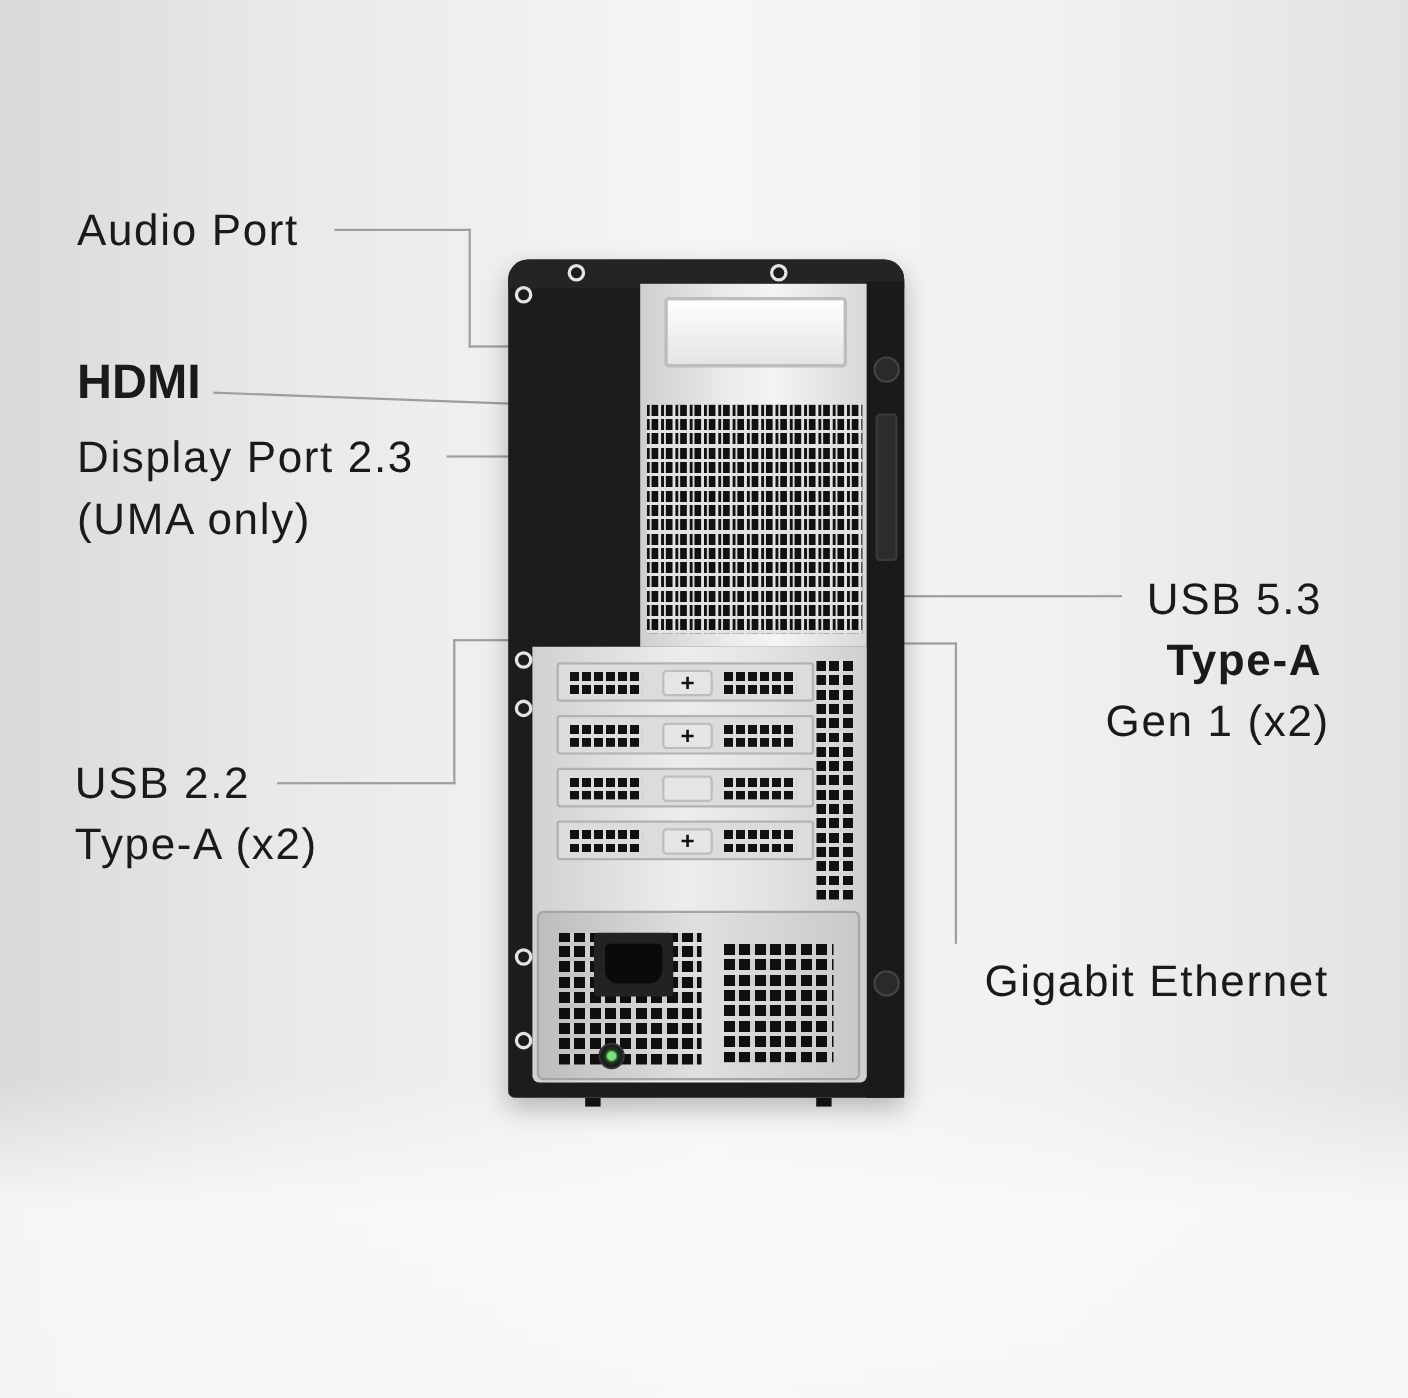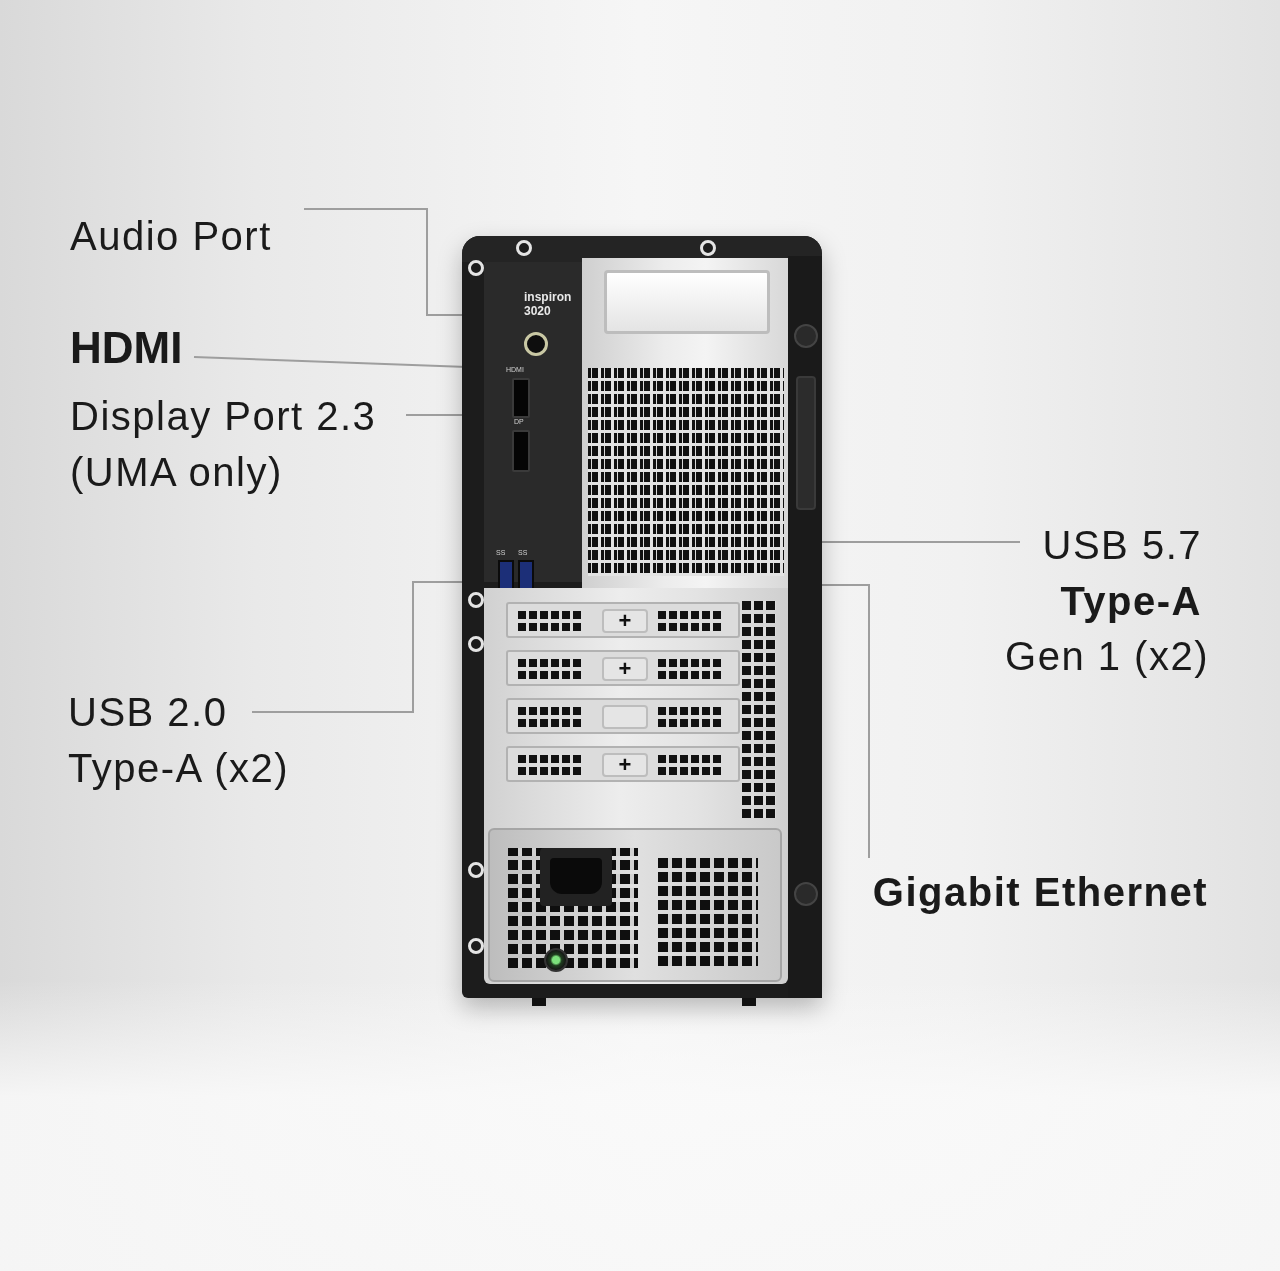--- a/index.html
+++ b/index.html
@@ -120,31 +120,31 @@
   }
   .iec-inner { position:absolute; left:10px; top:10px; width:52px; height:36px; background:#0a0a0a; border-radius:4px 4px 12px 12px; }
   .led { position:absolute; left:54px; top:118px; width:20px; height:20px; border-radius:50%; background:radial-gradient(circle,#7be07b 0 25%,#1f3d1f 40%,#151515 70%); border:2px solid #333; }
   .foot { position:absolute; bottom:-8px; width:14px; height:8px; background:#111; }
 </style>
 </head>
 <body>
 
 <div class="bottom-fade"></div>
 
-<div class="label" style="left:70px; top:182px;margin-top:26px;">Audio Port</div>
+<div class="label" style="left:70px; top:182px;">Audio Port</div>
 <div class="label bold" style="left:70px; top:320px;">HDMI</div>
 <div class="label" style="left:70px; top:388px;">Display Port 2.3</div>
 <div class="label" style="left:70px; top:444px;">(UMA only)</div>
-<div class="label" style="left:68px; top:684px;">USB 2.0</div>
+<div class="label" style="left:68px; top:684px;">USB 2.2</div>
 <div class="label" style="left:68px; top:740px;">Type-A (x2)</div>
 
-<div class="label right" style="right:78px; top:517px;">USB 5.7</div>
+<div class="label right" style="right:78px; top:517px;">USB 5.3</div>
 <div class="label right" style="right:78px; top:573px;font-weight:bold;">Type-A</div>
 <div class="label right" style="right:71px; top:628px;">Gen 1 (x2)</div>
-<div class="label right" style="right:72px; top:864px;font-weight:bold;">Gigabit Ethernet</div>
+<div class="label right" style="right:72px; top:864px;">Gigabit Ethernet</div>
 
 <div class="line" style="left:304px; top:208px; width:124px; height:2px;"></div>
 <div class="line" style="left:426px; top:208px; width:2px; height:108px;"></div>
 <div class="line" style="left:426px; top:314px; width:76px; height:2px;"></div>
 
 <div class="line" style="left:194px; top:356px; width:294px; height:2px; transform-origin:left center; transform:rotate(2.1deg);"></div>
 
 <div class="line" style="left:406px; top:414px; width:90px; height:2px;"></div>
 
 <div class="line" style="left:520px; top:541px; width:500px; height:2px;"></div>
@@ -159,35 +159,20 @@
 <div class="tower">
   <div class="tower-top"></div>
   <div class="screw-ring" style="left:6px; top:24px;"></div>
   <div class="screw-ring" style="left:54px; top:4px;"></div>
   <div class="screw-ring" style="left:238px; top:4px;"></div>
   <div class="screw-ring" style="left:6px; top:356px;"></div>
   <div class="screw-ring" style="left:6px; top:400px;"></div>
   <div class="screw-ring" style="left:6px; top:626px;"></div>
   <div class="screw-ring" style="left:6px; top:702px;"></div>
 
-  <div class="io-panel">
-    <span class="model">inspiron 3020</span>
-    <div class="audio-jack"></div>
-    <span class="port-label" style="left:22px; top:104px;">HDMI</span>
-    <div class="hdmi"></div>
-    <span class="port-label" style="left:30px; top:156px;">DP</span>
-    <div class="dp"></div>
-    <span class="port-label" style="left:12px; top:287px;">SS</span>
-    <span class="port-label" style="left:34px; top:287px;">SS</span>
-    <div class="usb3" style="left:14px;"></div>
-    <div class="usb3" style="left:34px;"></div>
-    <div class="usb2" style="left:14px;"></div>
-    <div class="usb2" style="left:34px;"></div>
-    <div class="rj45"></div>
-  </div>
 
   <div class="silver">
     <div class="handle"></div>
     <div class="fan-grid"></div>
   </div>
 
   <div class="side-rail">
     <div class="thumbscrew" style="top:68px;"></div>
     <div class="rail-handle"></div>
     <div class="thumbscrew" style="top:626px;"></div>

